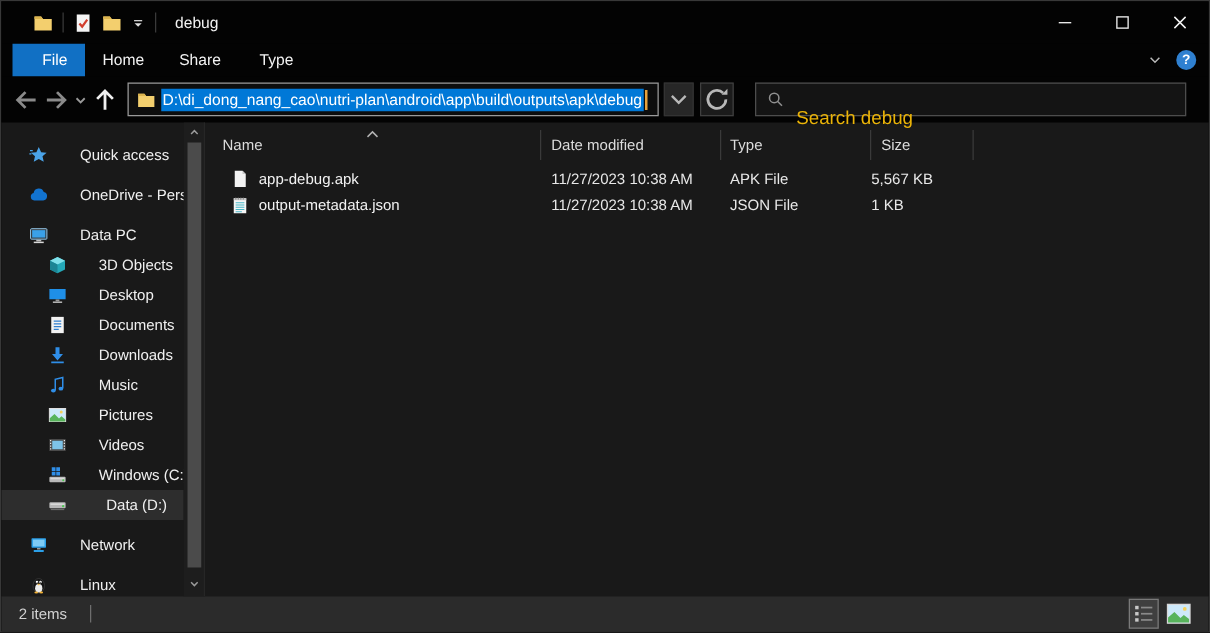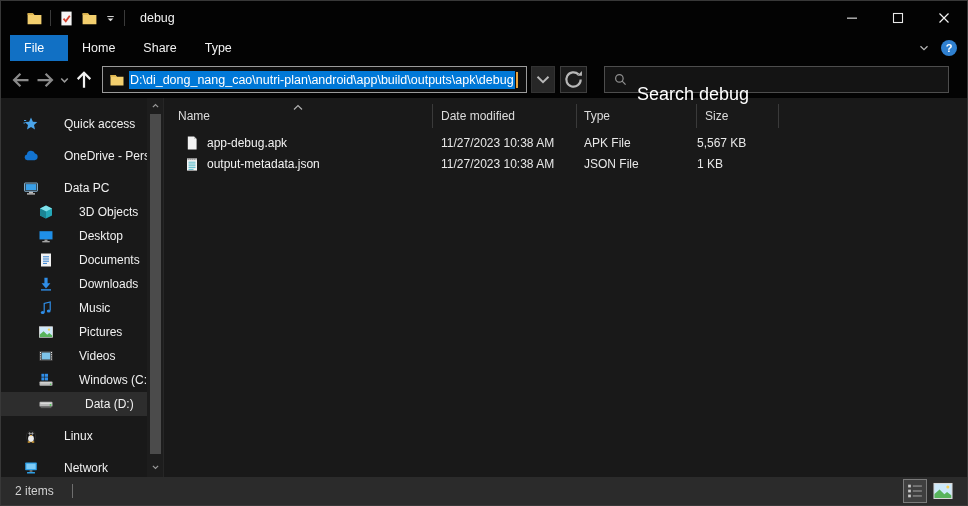--- a/index.html
+++ b/index.html
@@ -14,41 +14,41 @@
   .tb-sep { width:1px; height:16px; background:#3a3a3a; margin:0 7px; }
   .tb-icon { width:17px; height:17px; display:inline-flex; }
   .qat-icon { width:17px; height:17px; display:inline-flex; margin-right:6px; }
   .qat-dd { width:13px; height:17px; display:inline-flex; align-items:center; }
   .tb-title { margin-left:8px; font-size:12.5px; color:#f2f2f2; }
   .tb-spacer { flex:1; }
   .winbtn { width:46px; height:34px; display:flex; align-items:center; justify-content:center; }
   .winbtn svg { width:16px; height:16px; }
   
   .ribbon { height:26px; display:flex; align-items:stretch; padding-left:9px; background:#030303; position:relative; }
-  .rtab { min-width:58px; padding:0 14px; display:flex; align-items:center; justify-content:flex-start; font-size:12.5px; color:#f2f2f2; }
+  .rtab { min-width:58px; padding:0 14px; display:flex; align-items:center; justify-content:flex-end; font-size:12.5px; color:#f2f2f2; }
   .rtab.active { background:#1170c4; color:#fff; }
   .ribbon-right { position:absolute; right:10px; top:0; height:26px; display:flex; align-items:center; gap:10px; }
   
   .addr-row { height:37px; display:flex; align-items:center; background:#030303; padding:0 18px 0 8px; }
   .navbtn { width:24px; height:26px; display:flex; align-items:center; justify-content:center; }
   .navbtn.sm { width:15px; }
   .addressbar {
     margin-left:6px; width:425px; height:27px; background:#0d0d0d;
     border:1px solid #9a9a9a; display:flex; align-items:center; padding:0 4px; overflow:hidden;
   }
   .addressbar .fold { width:16px; height:16px; flex:0 0 auto; margin:0 4px 0 2px; }
   .addr-text { background:#0078d7; color:#fff; font-size:12.5px; padding:2px 1px; white-space:nowrap; }
   .addr-caret { width:2px; height:16px; background:#e8a23c; margin-left:1px; }
   .addr-dd { margin-left:4px; width:24px; height:27px; background:#272727; border:1px solid #333;
     display:flex; align-items:center; justify-content:center; }
   .refresh-btn { margin-left:5px; width:27px; height:27px; background:#1b1b1b; border:1px solid #3f3f3f;
     display:flex; align-items:center; justify-content:center; }
   .searchbox { margin-left:17px; flex:1; height:27px; background:#141414; border:1px solid #4d4d4d;
     display:flex; align-items:center; padding:0 8px; gap:9px; }
-  .search-ph { color:#ffffff; font-size:18px;margin-top:29px; }
+  .search-ph { color:#eab308; font-size:15px;margin-top:29px; }
   
   .main { height:379px; background:#191919; display:flex; }
   .sidebar { width:146px; padding-top:14px; overflow:hidden; flex:0 0 auto; }
   .sb-item { height:24px; display:flex; align-items:center; gap:9px; padding-left:22px; }
   .sb-item.indent1 { padding-left:37px; }
   .sb-item.group-gap { margin-top:8px; }
   .sb-item.selected { background:#2d2d2d;gap:15px; }
   .sb-icon { width:16px; height:16px; flex:0 0 auto; display:inline-flex; }
   .sb-label { color:#f0f0f0; font-size:12px; white-space:nowrap;margin-left:16px; }
   .sb-scroll { width:17px; flex:0 0 auto; background:#1d1d1d; border-right:1px solid #262626;
@@ -357,44 +357,44 @@
               <circle cx="12.5" cy="8.9" r="0.9" fill="#49c84e"></circle>
               <rect x="2.6" y="11.2" width="10.8" height="0.9" fill="#6a6a6a"></rect>
             </svg>
           </span>
     <span class="sb-label">Data (D:)</span>
   </div>
 
   <div class="sb-item group-gap">
     <span class="sb-icon">
             <svg viewBox="0 0 16 16" width="100%" height="100%">
+              <rect x="2.2" y="2.6" width="11.6" height="7.6" rx="0.6" fill="#2b9fe8"></rect>
+              <rect x="3.4" y="3.7" width="9.2" height="5.4" fill="#7ecbf5"></rect>
+              <rect x="6.6" y="10.4" width="2.8" height="1.2" fill="#9a9a9a"></rect>
+              <rect x="4" y="12" width="8" height="1.6" rx="0.4" fill="#2b9fe8"></rect>
+            </svg>
+          </span>
+    <span class="sb-label">Network</span>
+  </div>
+
+  <div class="sb-item group-gap">
+    <span class="sb-icon">
+            <svg viewBox="0 0 16 16" width="100%" height="100%">
               <ellipse cx="8" cy="8.6" rx="4.6" ry="5.8" fill="#141414" stroke="#3c3c3c" stroke-width="0.6"></ellipse>
               <ellipse cx="8" cy="10.6" rx="2.9" ry="3.4" fill="#ececec"></ellipse>
               <circle cx="6.6" cy="5.6" r="1" fill="#fff"></circle>
               <circle cx="9.4" cy="5.6" r="1" fill="#fff"></circle>
               <circle cx="6.7" cy="5.7" r="0.4" fill="#111"></circle>
               <circle cx="9.3" cy="5.7" r="0.4" fill="#111"></circle>
               <path d="M6.8 7l2.4 0L8 8.4z" fill="#f2b238"></path>
               <ellipse cx="6" cy="14" rx="1.5" ry="0.8" fill="#f2b238"></ellipse>
               <ellipse cx="10" cy="14" rx="1.5" ry="0.8" fill="#f2b238"></ellipse>
             </svg>
           </span>
     <span class="sb-label">Linux</span>
-  </div>
-
-  <div class="sb-item group-gap">
-    <span class="sb-icon">
-            <svg viewBox="0 0 16 16" width="100%" height="100%">
-              <rect x="2.2" y="2.6" width="11.6" height="7.6" rx="0.6" fill="#2b9fe8"></rect>
-              <rect x="3.4" y="3.7" width="9.2" height="5.4" fill="#7ecbf5"></rect>
-              <rect x="6.6" y="10.4" width="2.8" height="1.2" fill="#9a9a9a"></rect>
-              <rect x="4" y="12" width="8" height="1.6" rx="0.4" fill="#2b9fe8"></rect>
-            </svg>
-          </span>
-    <span class="sb-label">Network</span>
   </div>
 </div>
 
     <div class="sb-scroll">
       <span class="arr-up">
           <svg viewBox="0 0 16 16" width="100%" height="100%">
             <path d="M4.5 9.5L8 6l3.5 3.5" stroke="#9a9a9a" stroke-width="1.6" fill="none"></path>
           </svg>
         </span>
       <span class="thumb"></span>

